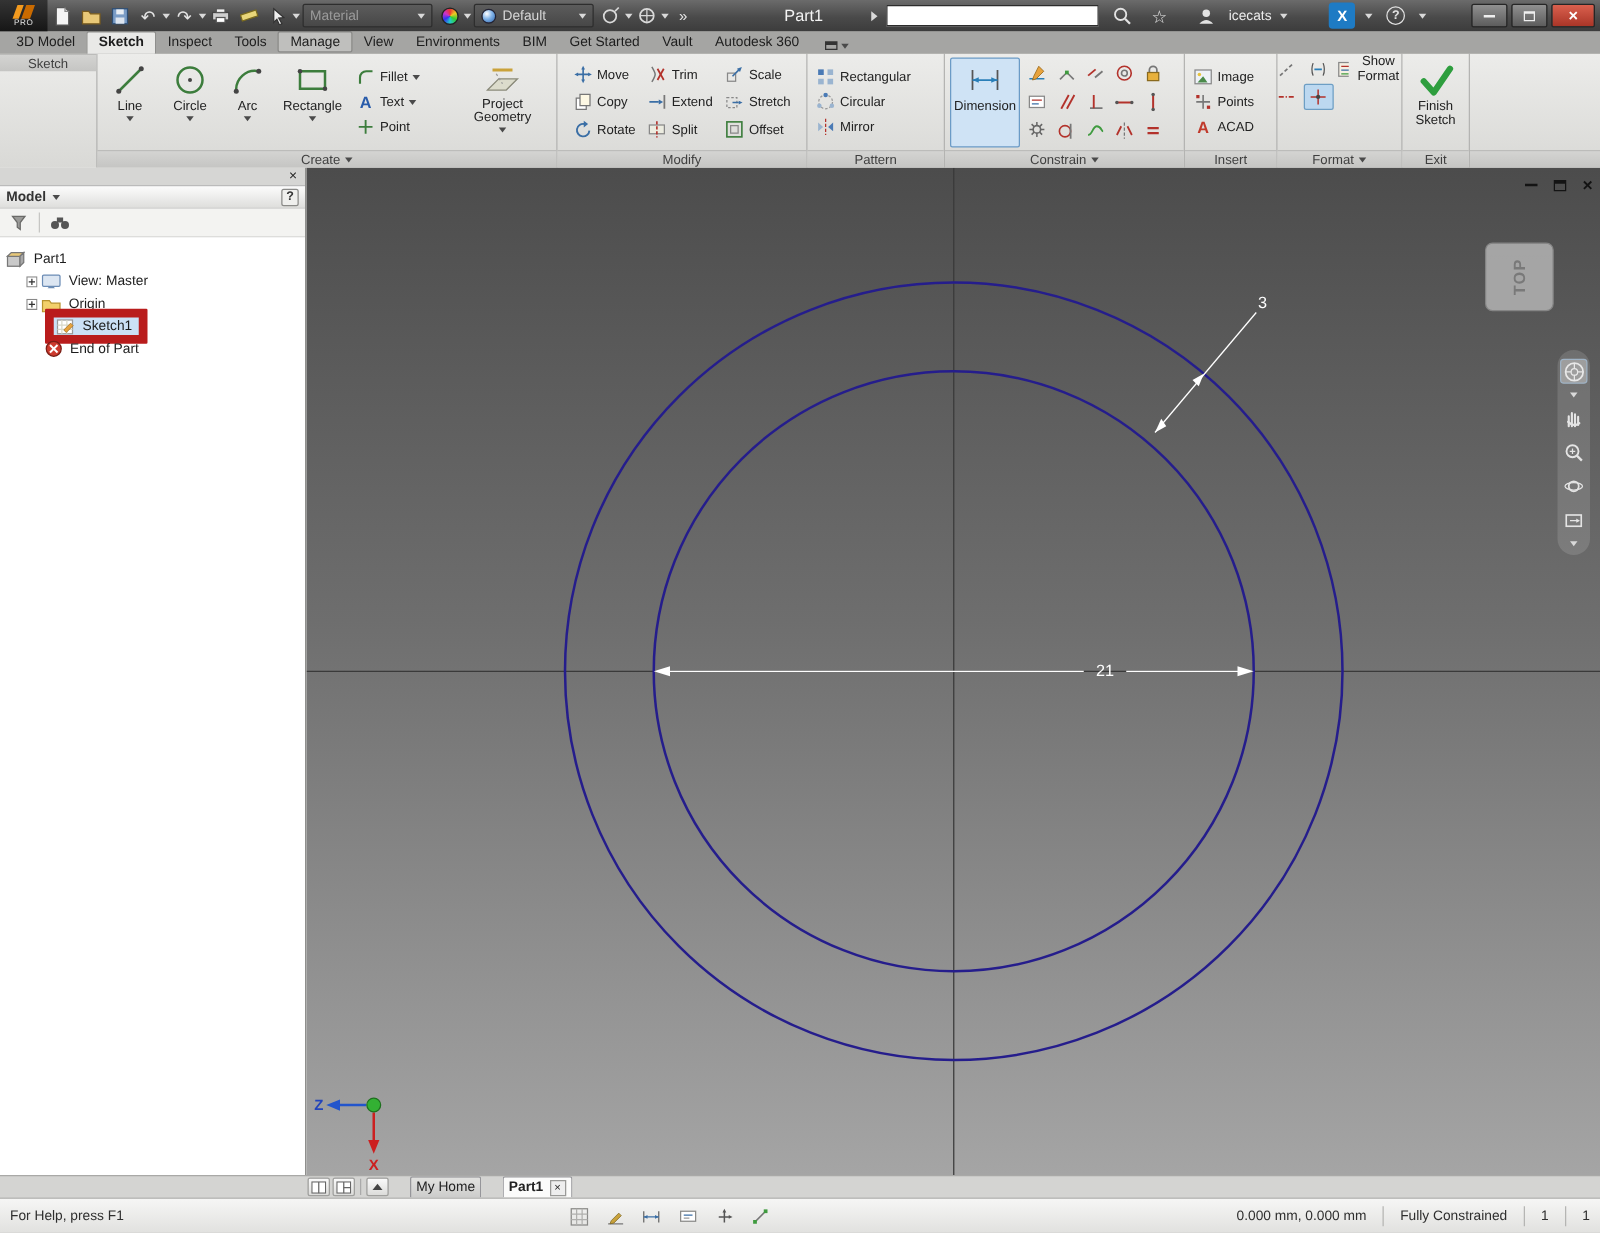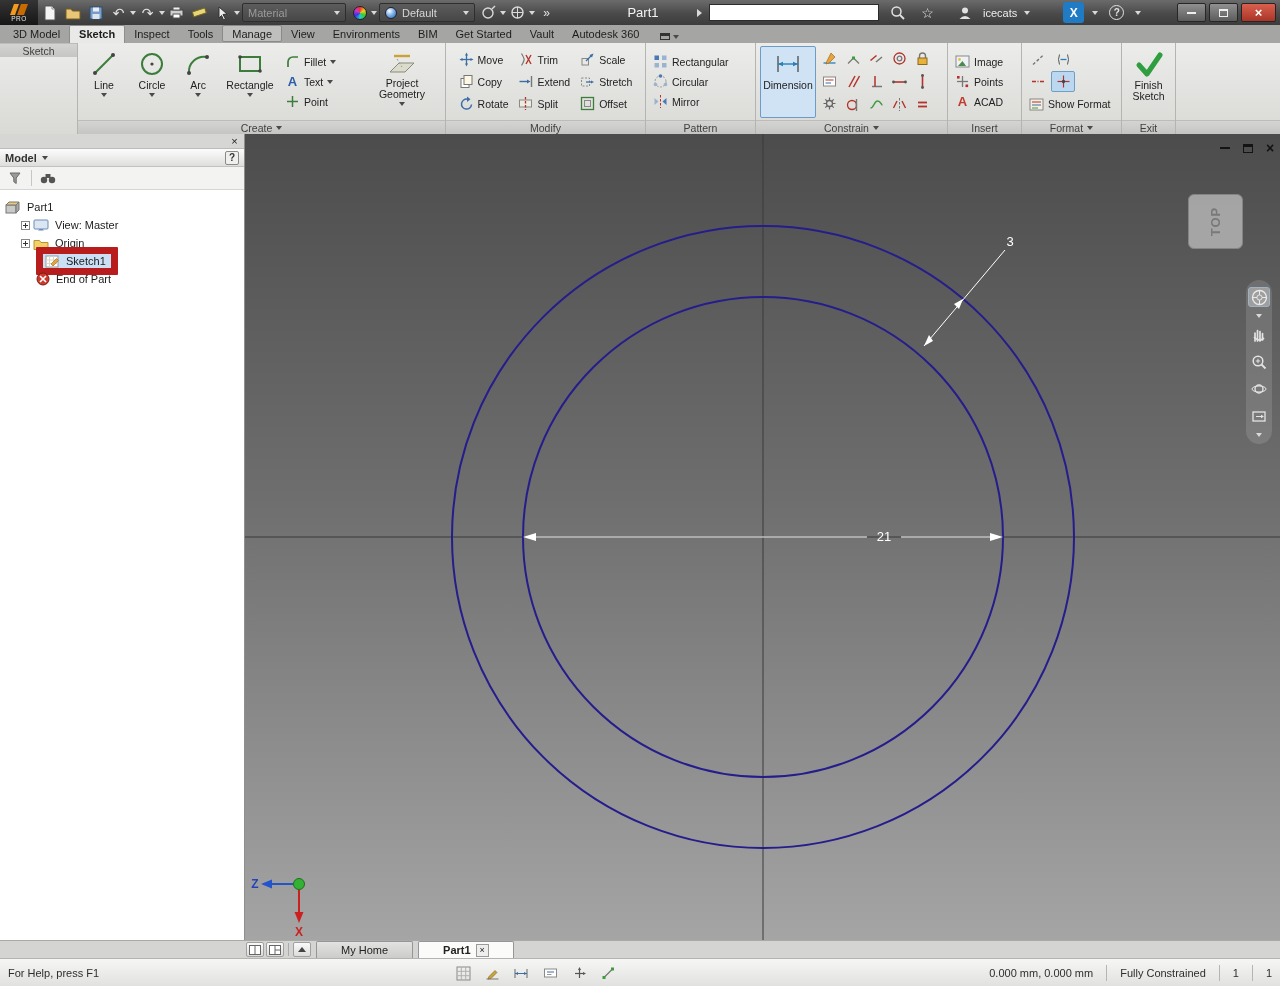--- a/index.html
+++ b/index.html
@@ -82,21 +82,21 @@
   #viewcube{position:absolute;left:943px;top:60px;width:55px;height:55px;background:#b7b7b7;border:1px solid #909090;border-radius:6px;opacity:.82;display:flex;align-items:center;justify-content:center}
   #viewcube span{transform:rotate(-90deg);color:#828282;font-weight:bold;font-size:13px;letter-spacing:1px}
   #navbar{position:absolute;left:1001px;top:146px;width:26px;padding:7px 0;background:rgba(255,255,255,.13);border-radius:13px;display:flex;flex-direction:column;align-items:center;gap:7px}
   .nav-item{width:22px;height:20px;display:flex;align-items:center;justify-content:center;border:1px solid transparent;border-radius:3px}
   .nav-item.on{background:rgba(255,255,255,.32);border-color:#9fb2c4}
 
   
   #tabstrip{position:absolute;left:0;top:940px;width:1280px;height:18px;background:#d4d4d2;border-top:1px solid #a9a9a7;display:flex;align-items:center;padding-left:246px;gap:2px;z-index:21}
   .ts-btn{width:18px;height:15px;display:flex;align-items:center;justify-content:center;border:1px solid #a0a09e;background:linear-gradient(#fafafa,#dcdcda);border-radius:2px}
   .ts-sep{width:1px;height:13px;background:#aaa;margin:0 2px}
-  .dtab{height:17px;display:flex;align-items:center;gap:5px;padding:0 24px;border:1px solid #96969a;border-bottom:none;background:linear-gradient(#e2e2e0,#cccccb);font-size:11px;color:#222;margin-left:3px;border-radius:2px 2px 0 0}
+  .dtab{height:17px;display:flex;align-items:center;gap:5px;padding:0 4px;border:1px solid #96969a;border-bottom:none;background:linear-gradient(#e2e2e0,#cccccb);font-size:11px;color:#222;margin-left:15px;border-radius:2px 2px 0 0}
   .dtab.active{background:#fbfbfa;font-weight:bold}
   .dtab-close{width:13px;height:13px;border:1px solid #9a9a98;display:flex;align-items:center;justify-content:center;font-size:9px;line-height:9px;background:#eee;font-weight:normal}
 
   
   #statusbar{position:absolute;left:0;top:958px;width:1280px;height:28px;background:linear-gradient(#f6f6f5,#e1e1df);border-top:1px solid #b3b3b1;display:flex;align-items:center;z-index:22}
   #sb-help{margin-left:8px;color:#2e2e2e}
   #sb-tools{position:absolute;left:453px;top:0;height:28px;display:flex;align-items:center;gap:9px}
   .sb-btn{width:20px;height:20px;display:flex;align-items:center;justify-content:center;border-radius:2px}
   #sb-right{position:absolute;right:8px;top:0;height:28px;display:flex;align-items:center;gap:13px;color:#2e2e2e}
   .sb-sep{width:1px;height:16px;background:#b5b5b3}
@@ -591,21 +591,21 @@
           <span>ACAD</span>
         </button>
       </div>
     </div>
     <div class="rlabel">
         <span>Insert</span>
       </div>
   </div>
 
   <div class="rpanel" style="width:100px">
-    <div class="rbody" style="flex-direction:column;align-items:flex-start;justify-content:center;gap:0">
+    <div class="rbody" style="align-items:flex-start;justify-content:center;gap:0">
       <div class="fgrid">
         <button class="fcell">
             <svg width="15" height="15">
               <line x1="2" y1="12.5" x2="13" y2="2.5" stroke="#777" stroke-width="1.4" stroke-dasharray="3 2"></line>
             </svg>
           </button>
         <button class="fcell">
             <svg width="15" height="15">
               <path d="M3.5 2.5 Q1.5 7.5 3.5 12.5" fill="none" stroke="#555"></path>
               <path d="M11.5 2.5 Q13.5 7.5 11.5 12.5" fill="none" stroke="#555"></path>

